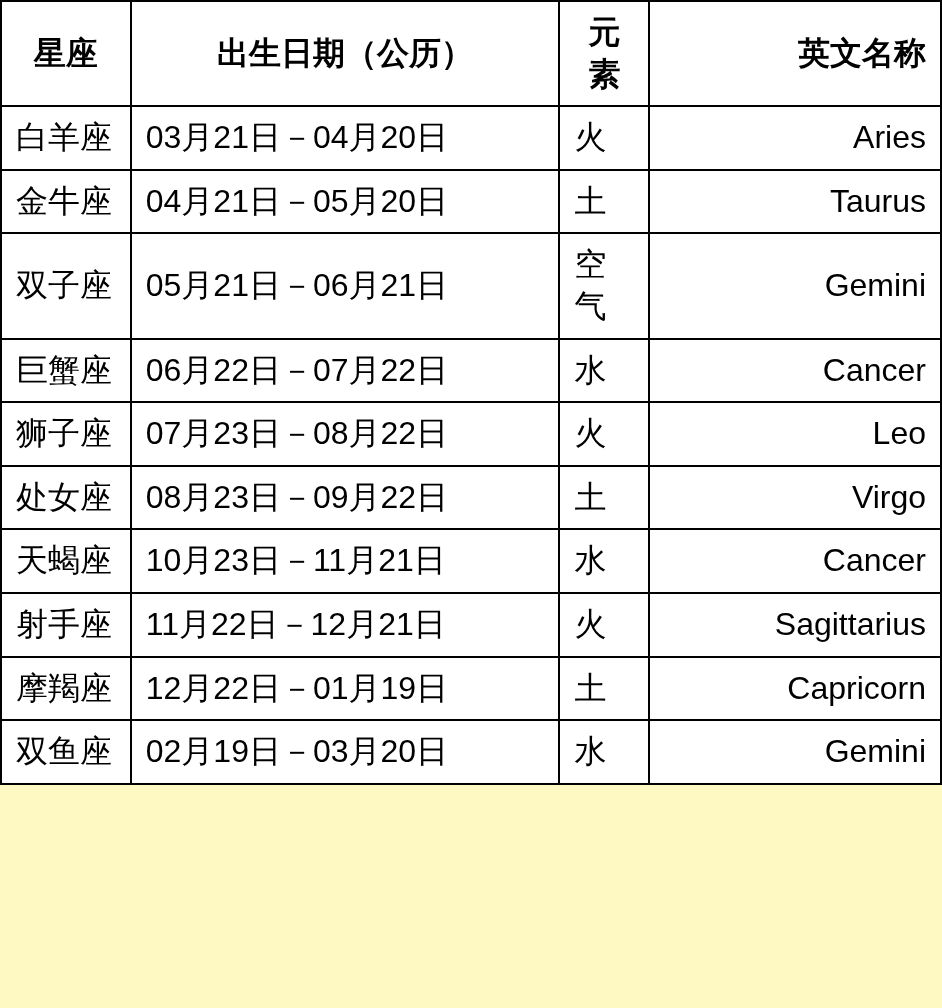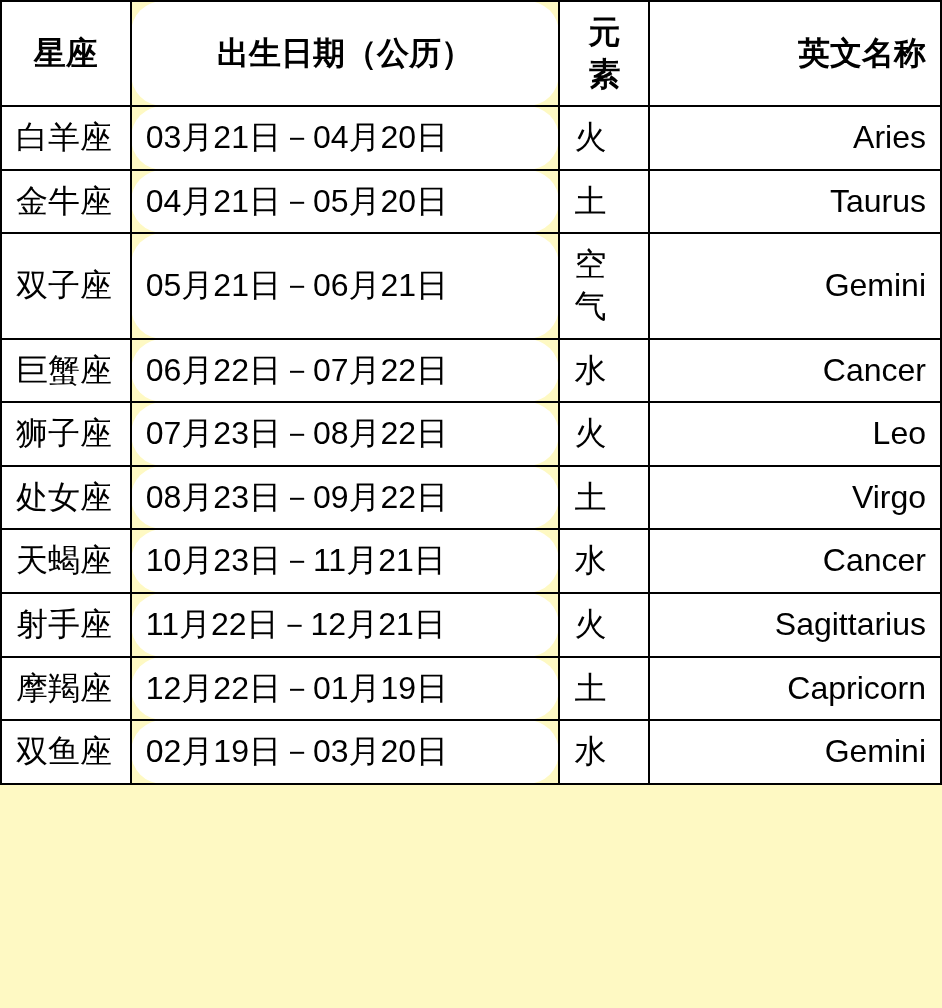--- a/index.html
+++ b/index.html
@@ -42,21 +42,21 @@
       font-weight: bold;
       background: #ffffff;
     }
 
     tbody tr td {
       background: #ffffff;
       font-weight: normal;
     }
 
     .col-sign { width: 130px; }
-    .col-date { width: 430px; border-radius: 32px; }
+    .col-date { width: 430px; }
     .col-element { width: 90px; }
     .col-english { width: 292px; text-align: right; }
   </style>
 </head>
 <body>
 
 <div class="table-container">
   <table>
     <thead>
       <tr>

